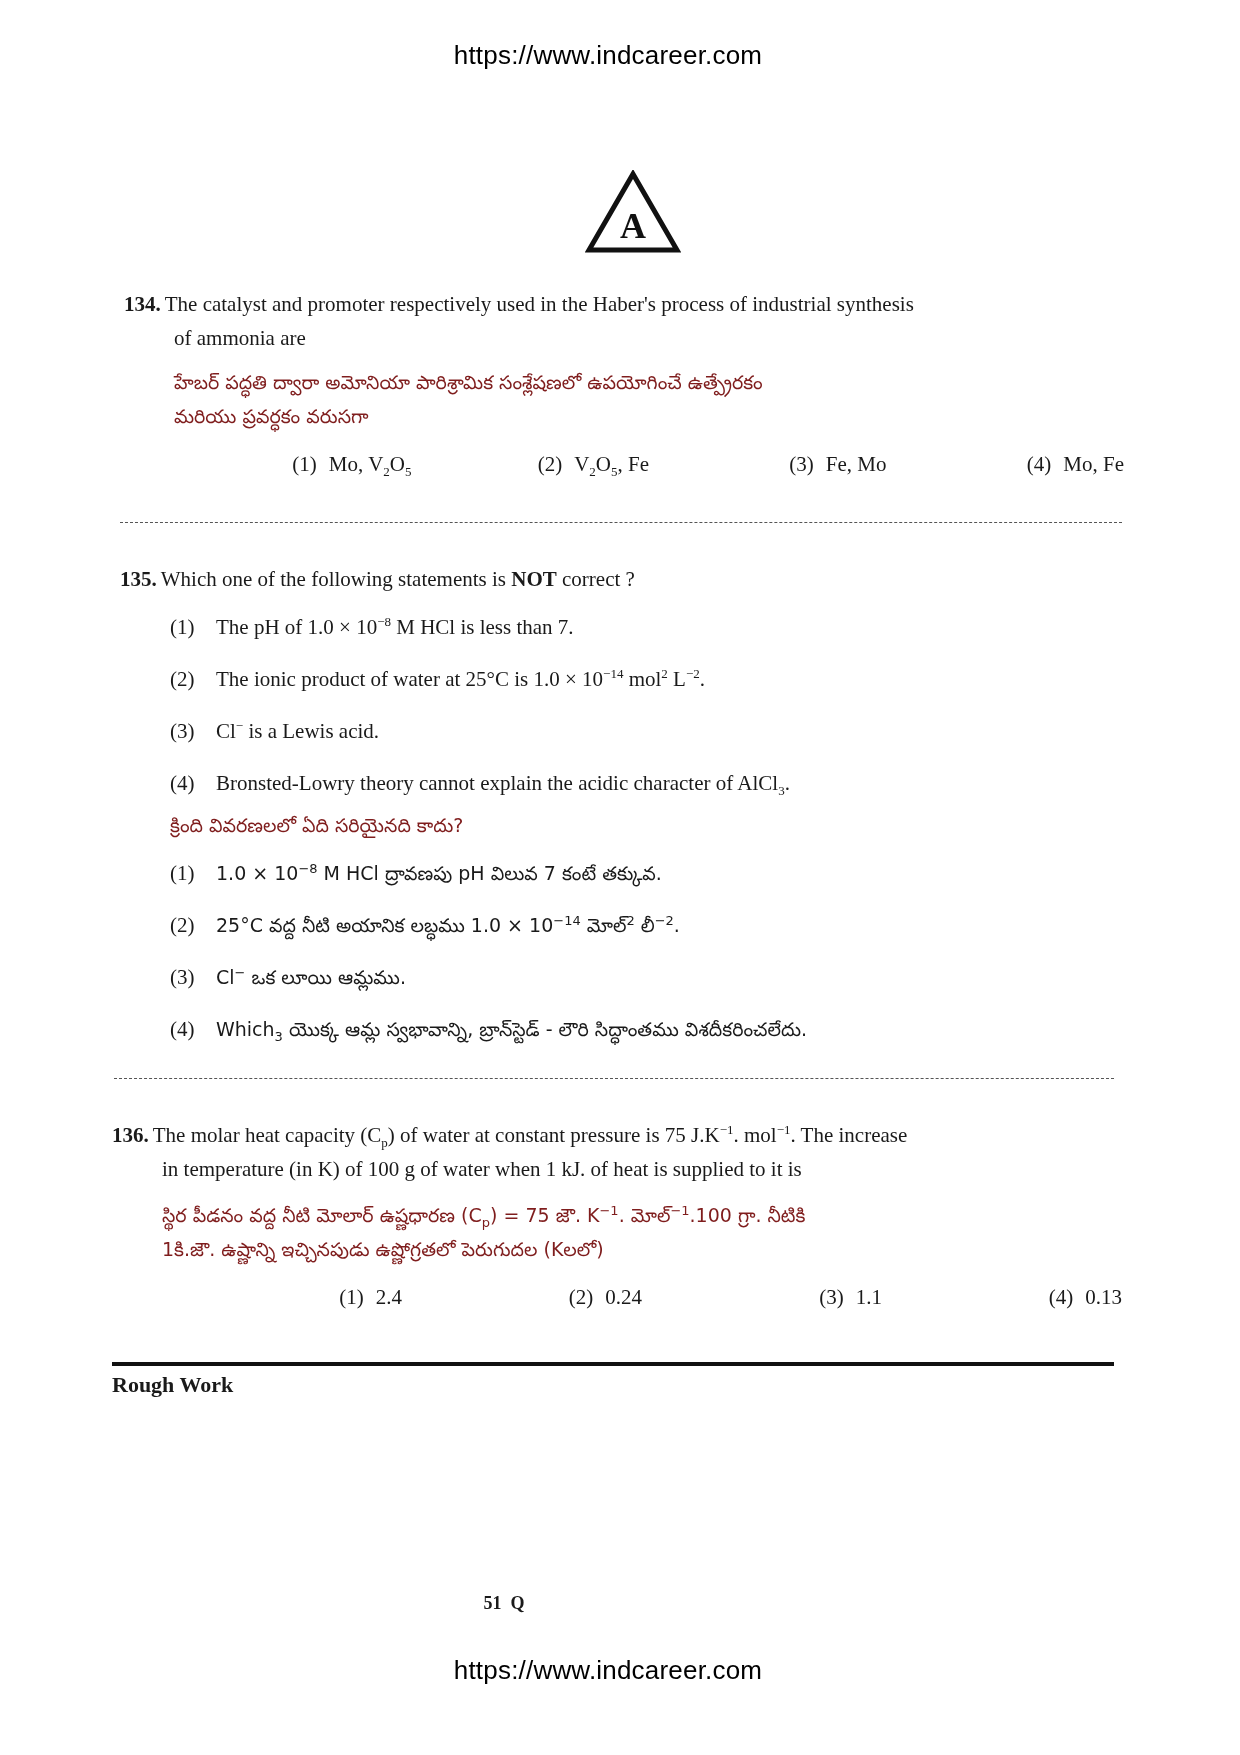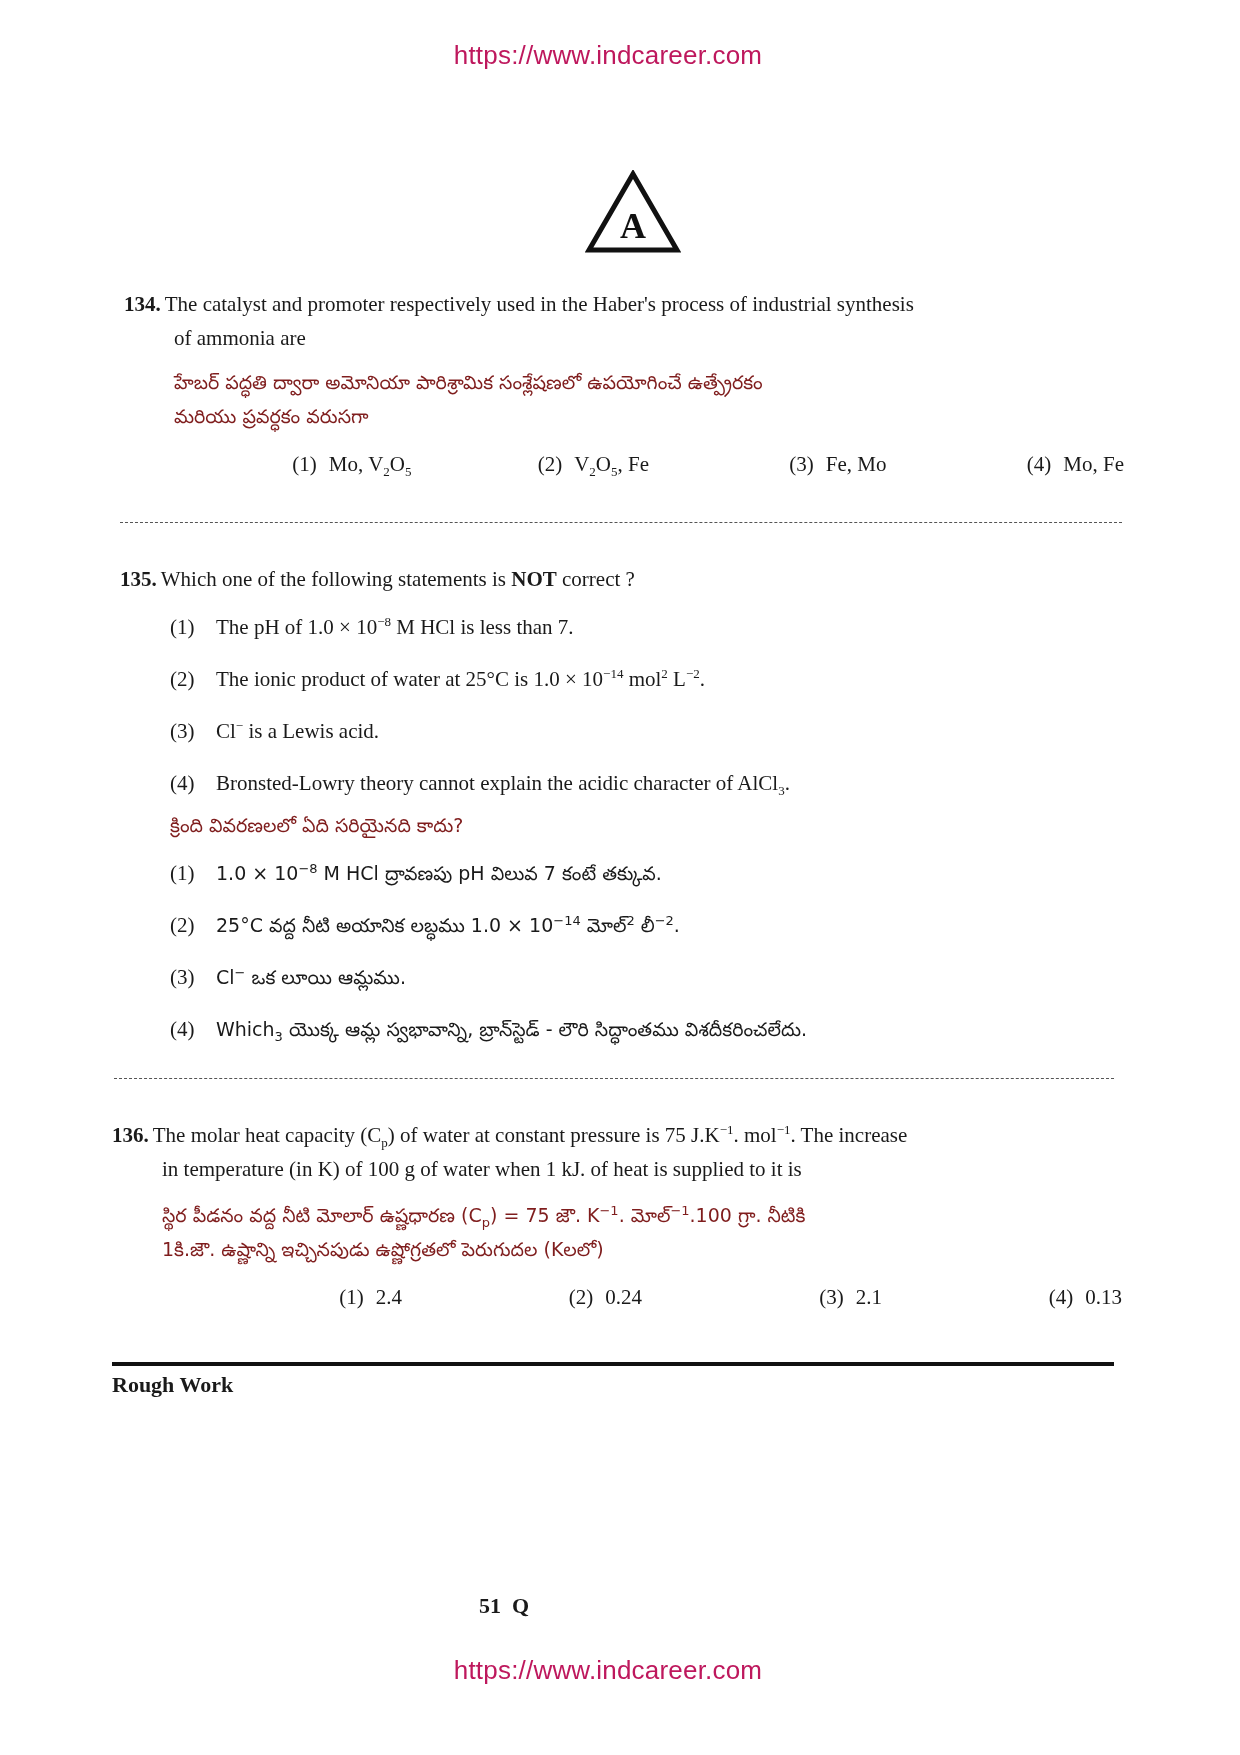--- a/index.html
+++ b/index.html
@@ -15,21 +15,21 @@
       font-family: "Liberation Serif", "DejaVu Serif", serif;
       color: #1a1a1a;
     }
     .watermark {
       position: absolute;
       left: 0;
       width: 1216px;
       text-align: center;
       font-family: "Liberation Sans", "DejaVu Sans", sans-serif;
       font-size: 26px;
-      color: #be185d;
+      color: #000000;
       letter-spacing: 0.2px;
       text-decoration: none;
     }
     .watermark.top { top: 40px; }
     .watermark.bottom { top: 1655px; }
 
     .booklet-mark {
       position: absolute;
       left: 585px;
       top: 170px;
@@ -99,21 +99,21 @@
       top: 1372px;
       font-size: 22px;
       font-weight: bold;
     }
     .page-code {
       position: absolute;
       left: 0;
       width: 1008px;
       top: 1593px;
       text-align: center;
-      font-size: 22px;
+      font-size: 18px;
       font-weight: bold;
     }
   </style>
 </head>
 <body>
 
 <a class="watermark top">https://www.indcareer.com</a>
 
 <div class="booklet-mark">
   <svg viewBox="0 0 96 84">
@@ -205,21 +205,21 @@
     <div>1కి.జౌ. ఉష్ణాన్ని ఇచ్చినపుడు ఉష్ణోగ్రతలో పెరుగుదల (Kలలో)</div>
   </div>
   <div class="options-row" style="margin-top:14px;">
     <div class="opt">
       <span class="opt-num">(1)</span><span>2.4</span>
     </div>
     <div class="opt">
       <span class="opt-num">(2)</span><span>0.24</span>
     </div>
     <div class="opt">
-      <span class="opt-num">(3)</span><span>2.1</span>
+      <span class="opt-num">(3)</span><span>1.1</span>
     </div>
     <div class="opt">
       <span class="opt-num">(4)</span><span>0.13</span>
     </div>
   </div>
 </div>
 
 <div class="thick-rule"></div>
 <div class="rough-work">Rough Work</div>
 

